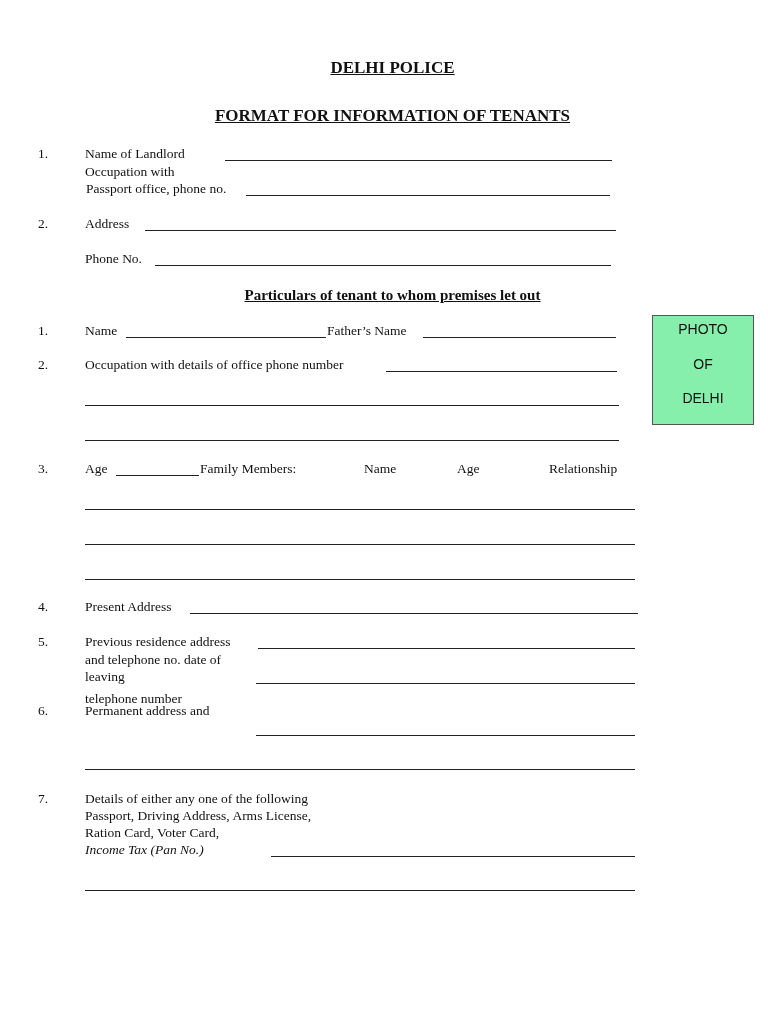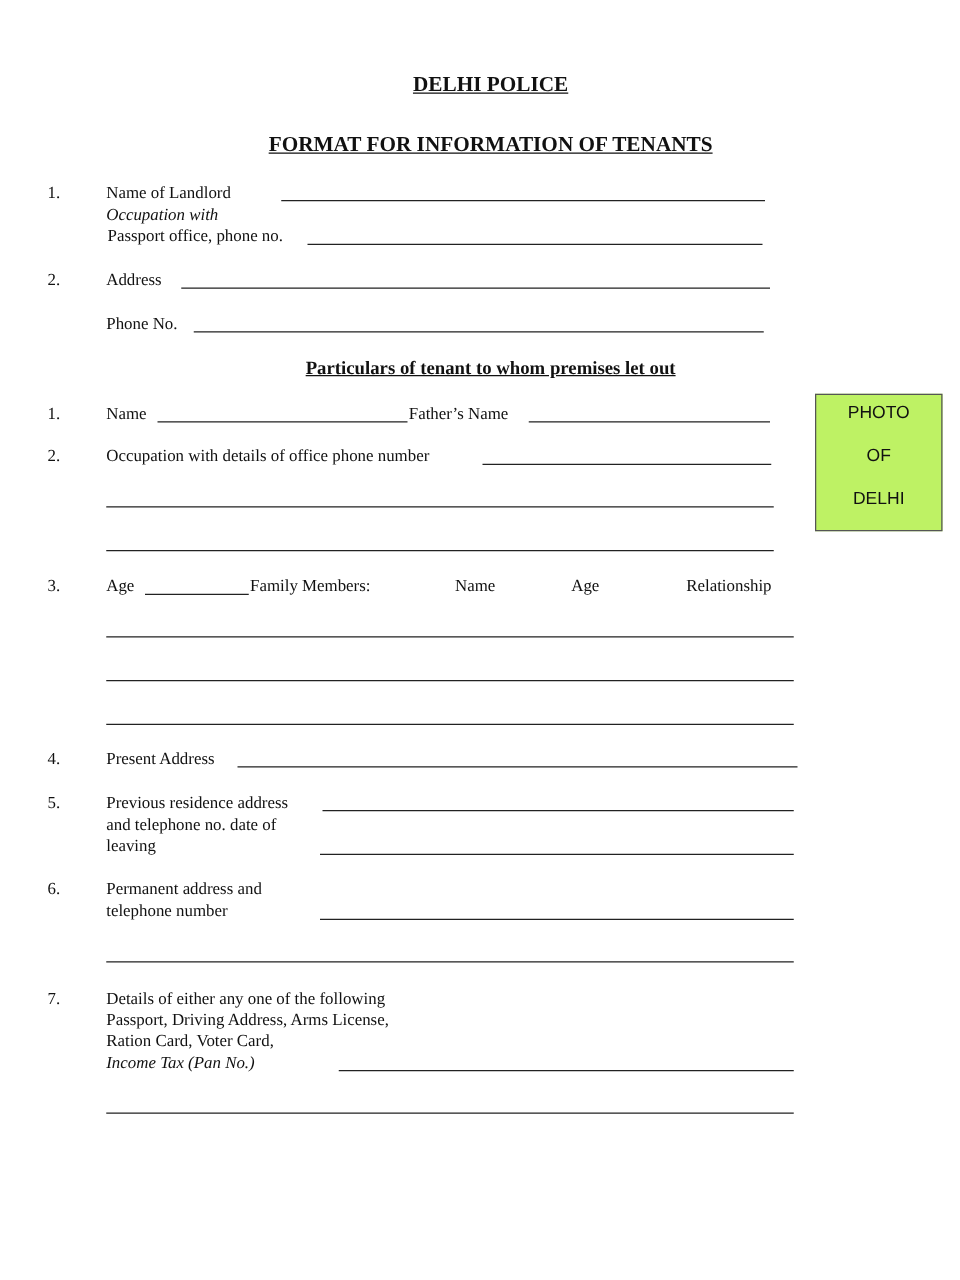--- a/index.html
+++ b/index.html
@@ -7,34 +7,34 @@
          font-family: "Liberation Serif", "DejaVu Serif", serif; color: #111; }
   .abs { position: absolute; white-space: nowrap; }
   .txt { font-size: 13.5px; line-height: 16px; }
   .title { font-weight: bold; text-decoration: underline; font-size: 17px; line-height: 20px;
            left: 0; width: 785px; text-align: center; }
   .subtitle { font-weight: bold; text-decoration: underline; font-size: 15px; line-height: 18px;
               left: 0; width: 785px; text-align: center; }
   .num { left: 38px; }
   .line { position: absolute; height: 0; border-top: 1.3px solid #222; }
   .photo { position: absolute; left: 652px; top: 315px; width: 102px; height: 110px;
-           border: 1px solid #555; box-sizing: border-box; background:#bef264;
+           border: 1px solid #555; box-sizing: border-box; background:#86efac;
            font-family: "Liberation Sans", "DejaVu Sans", sans-serif; font-size: 14px; }
   .photo div { position: absolute; left: 0; width: 100%; text-align: center; }
 </style>
 </head>
 <body>
 
 <div class="abs title" style="top:58px;">DELHI POLICE</div>
 <div class="abs title" style="top:106px;">FORMAT FOR INFORMATION OF TENANTS</div>
 
 <div class="abs txt num" style="top:146px;">1.</div>
 <div class="abs txt" style="left:85px; top:146px;">Name of Landlord</div>
 <div class="line" style="left:225px; width:387px; top:160px;"></div>
-<div class="abs txt" style="left:85px; top:164px;font-style:italic;">Occupation with</div>
+<div class="abs txt" style="left:85px; top:164px;">Occupation with</div>
 <div class="abs txt" style="left:86px; top:181px;"> Passport office, phone no.</div>
 <div class="line" style="left:246px; width:364px; top:195px;"></div>
 
 <div class="abs txt num" style="top:216px;">2.</div>
 <div class="abs txt" style="left:85px; top:216px;">Address</div>
 <div class="line" style="left:145px; width:471px; top:230px;"></div>
 <div class="abs txt" style="left:85px; top:251px;">Phone No.</div>
 <div class="line" style="left:155px; width:456px; top:265px;"></div>
 
 <div class="abs subtitle" style="top:286px;">Particulars of tenant to whom premises let out</div>
@@ -74,21 +74,21 @@
 
 <div class="abs txt num" style="top:634px;">5.</div>
 <div class="abs txt" style="left:85px; top:634px;">Previous residence address</div>
 <div class="abs txt" style="left:85px; top:652px;">and telephone no. date of</div>
 <div class="abs txt" style="left:85px; top:669px;">leaving</div>
 <div class="line" style="left:258px; width:377px; top:648px;"></div>
 <div class="line" style="left:256px; width:379px; top:683px;"></div>
 
 <div class="abs txt num" style="top:703px;">6.</div>
 <div class="abs txt" style="left:85px; top:703px;">Permanent address and</div>
-<div class="abs txt" style="left:85px; top:721px;text-align:right;">telephone number</div>
+<div class="abs txt" style="left:85px; top:691px;text-align:right;">telephone number</div>
 <div class="line" style="left:256px; width:379px; top:735px;"></div>
 <div class="line" style="left:85px; width:550px; top:769px;"></div>
 
 <div class="abs txt num" style="top:791px;">7.</div>
 <div class="abs txt" style="left:85px; top:791px;">Details of either any one of the following</div>
 <div class="abs txt" style="left:85px; top:808px;">Passport, Driving Address, Arms License,</div>
 <div class="abs txt" style="left:85px; top:825px;font-family:Liberation Serif, serif;">Ration Card, Voter Card,</div>
 <div class="abs txt" style="left:85px; top:842px;font-style:italic;">Income Tax (Pan No.)</div>
 <div class="line" style="left:271px; width:364px; top:856px;"></div>
 <div class="line" style="left:85px; width:550px; top:890px;"></div>

